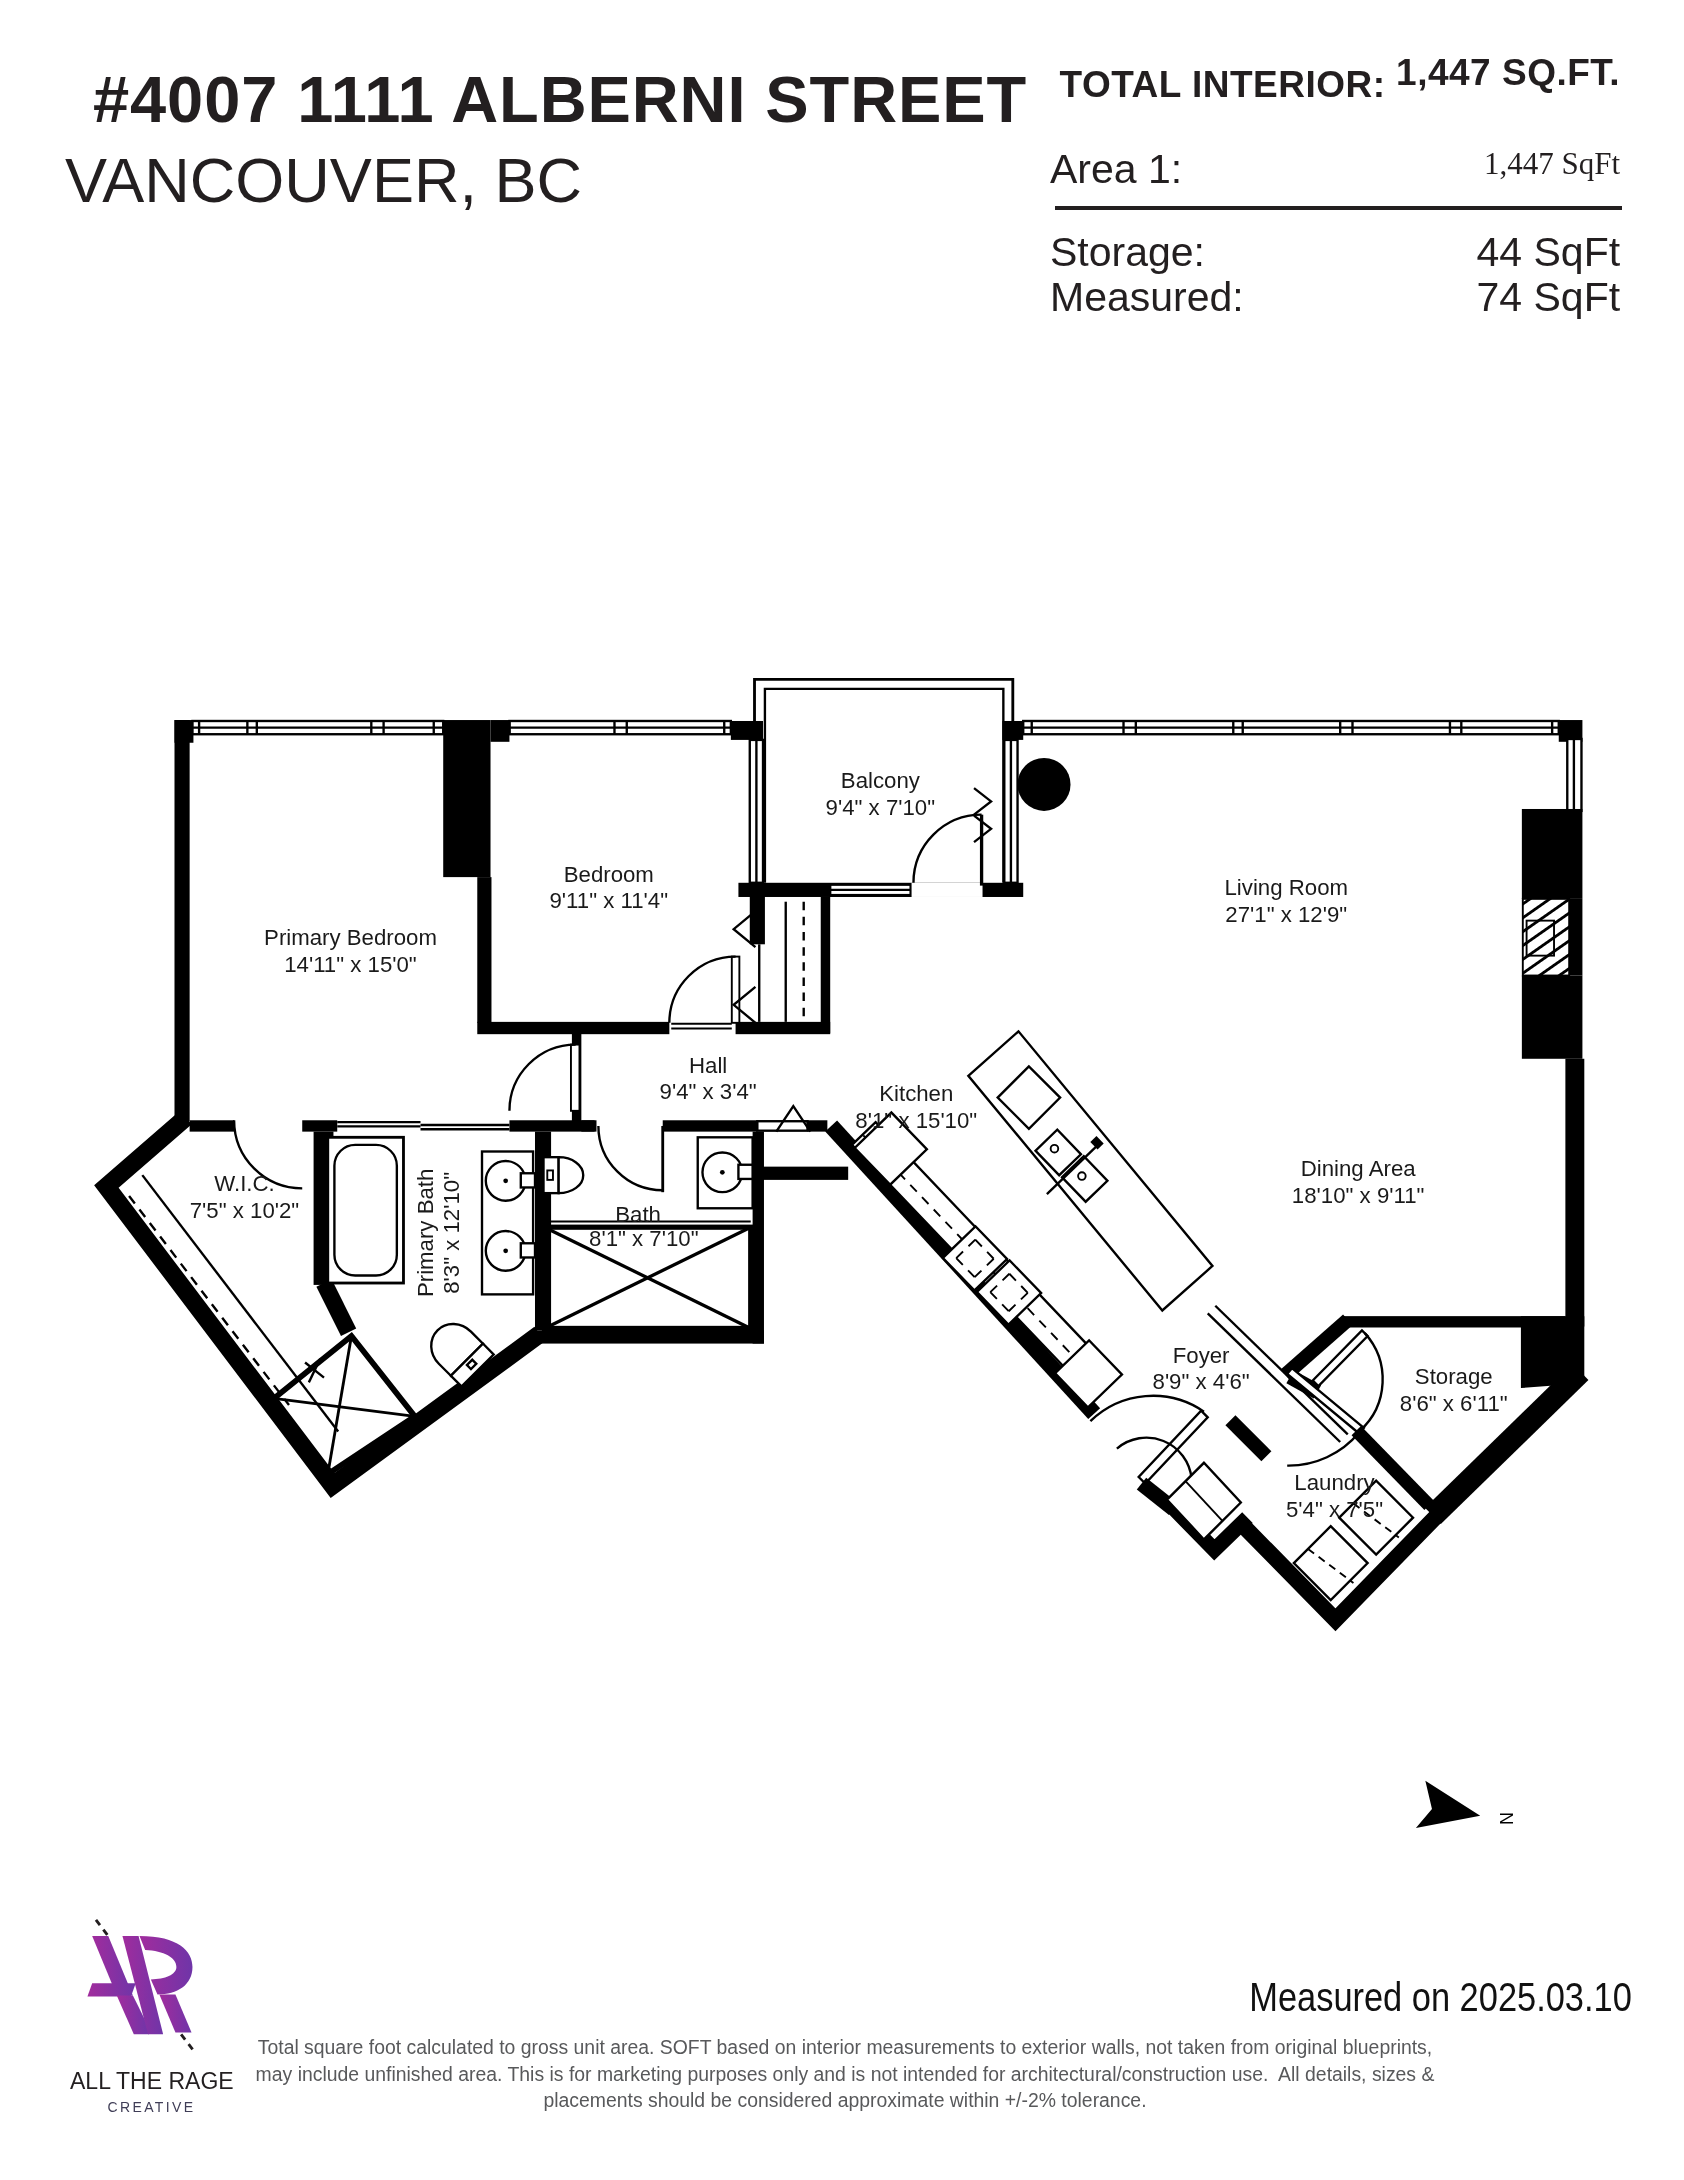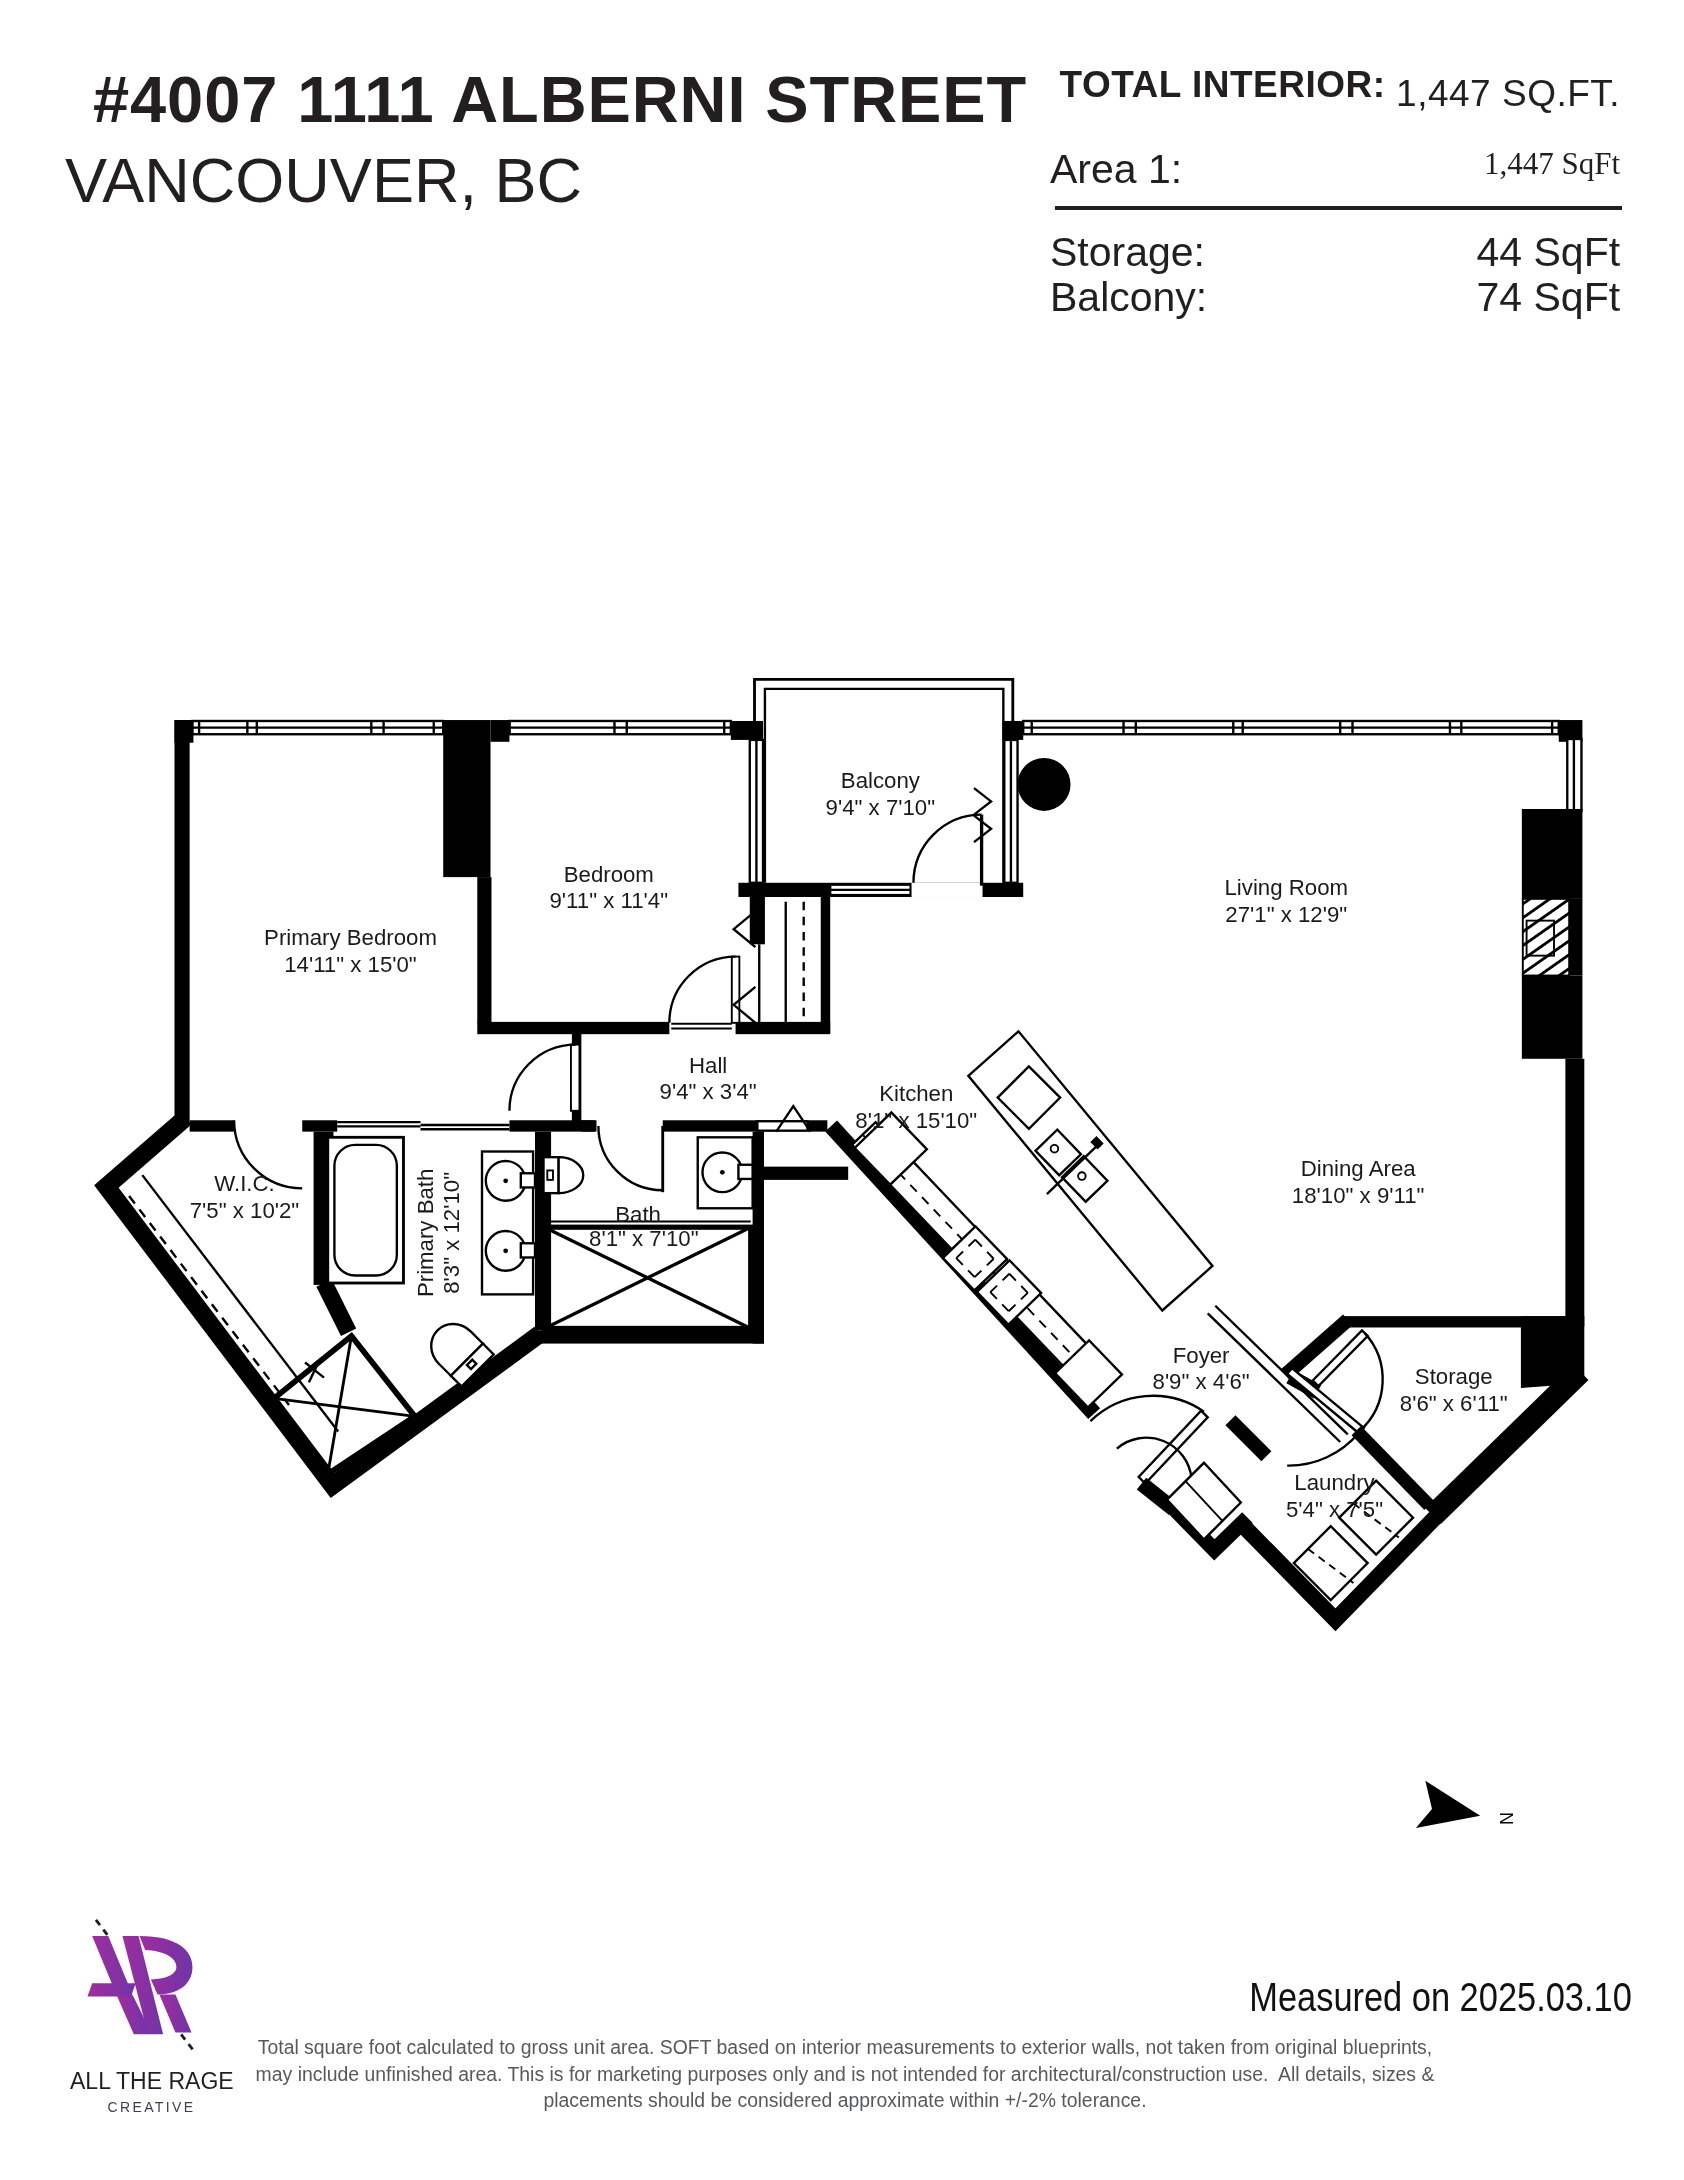--- a/index.html
+++ b/index.html
@@ -13,31 +13,31 @@
 </head>
 <body>
 
 <div class="abs" id="title1">#4007 1111 ALBERNI STREET</div>
 
 <div class="abs" id="title2">VANCOUVER, BC</div>
 
 <div class="abs" id="stats" style="height:322px;">
 
   <div class="srow" style="left:9.5px;top:64px;font-size:37px;font-weight:bold;letter-spacing:0.5px;">TOTAL INTERIOR:</div>
-  <div class="srow" style="right:1.9px;top:73px;font-size:37px;font-weight:normal;letter-spacing:0.5px;">1,447 SQ.FT.</div>
+  <div class="srow" style="right:1.9px;top:52px;font-size:37px;font-weight:bold;letter-spacing:0.5px;">1,447 SQ.FT.</div>
 
   <div class="srow" style="left:0px;top:146px;font-size:41px;">Area 1:</div>
   <div class="srow" style="right:1.9px;top:146px;font-size:31px;font-family:Liberation Serif, serif;">1,447 SqFt</div>
 
   <div class="srow" style="left:4.7px;top:206px;width:567px;height:3.8px;background:#231f20;"></div>
 
   <div class="srow" style="left:0px;top:229px;font-size:41px;">Storage:</div>
   <div class="srow" style="right:1.9px;top:229px;font-size:41px;">44 SqFt</div>
 
-  <div class="srow" style="left:0px;top:274px;font-size:41px;">Balcony:</div>
+  <div class="srow" style="left:0px;top:274px;font-size:41px;">Measured:</div>
   <div class="srow" style="right:1.9px;top:274px;font-size:41px;">74 SqFt</div>
 </div>
 
 <svg class="abs" style="left:0;top:0;" width="1685" height="2180" viewBox="0 0 1780 2304" fill="none">
 <defs>
 <linearGradient id="lg" x1="0" y1="0" x2="1" y2="0">
 <stop offset="0" stop-color="#a12c9d"></stop>
         <stop offset="1" stop-color="#6f35a8"></stop>
 </linearGradient>
 <pattern id="hp" width="12" height="12" patternUnits="userSpaceOnUse" patternTransform="rotate(55)">

